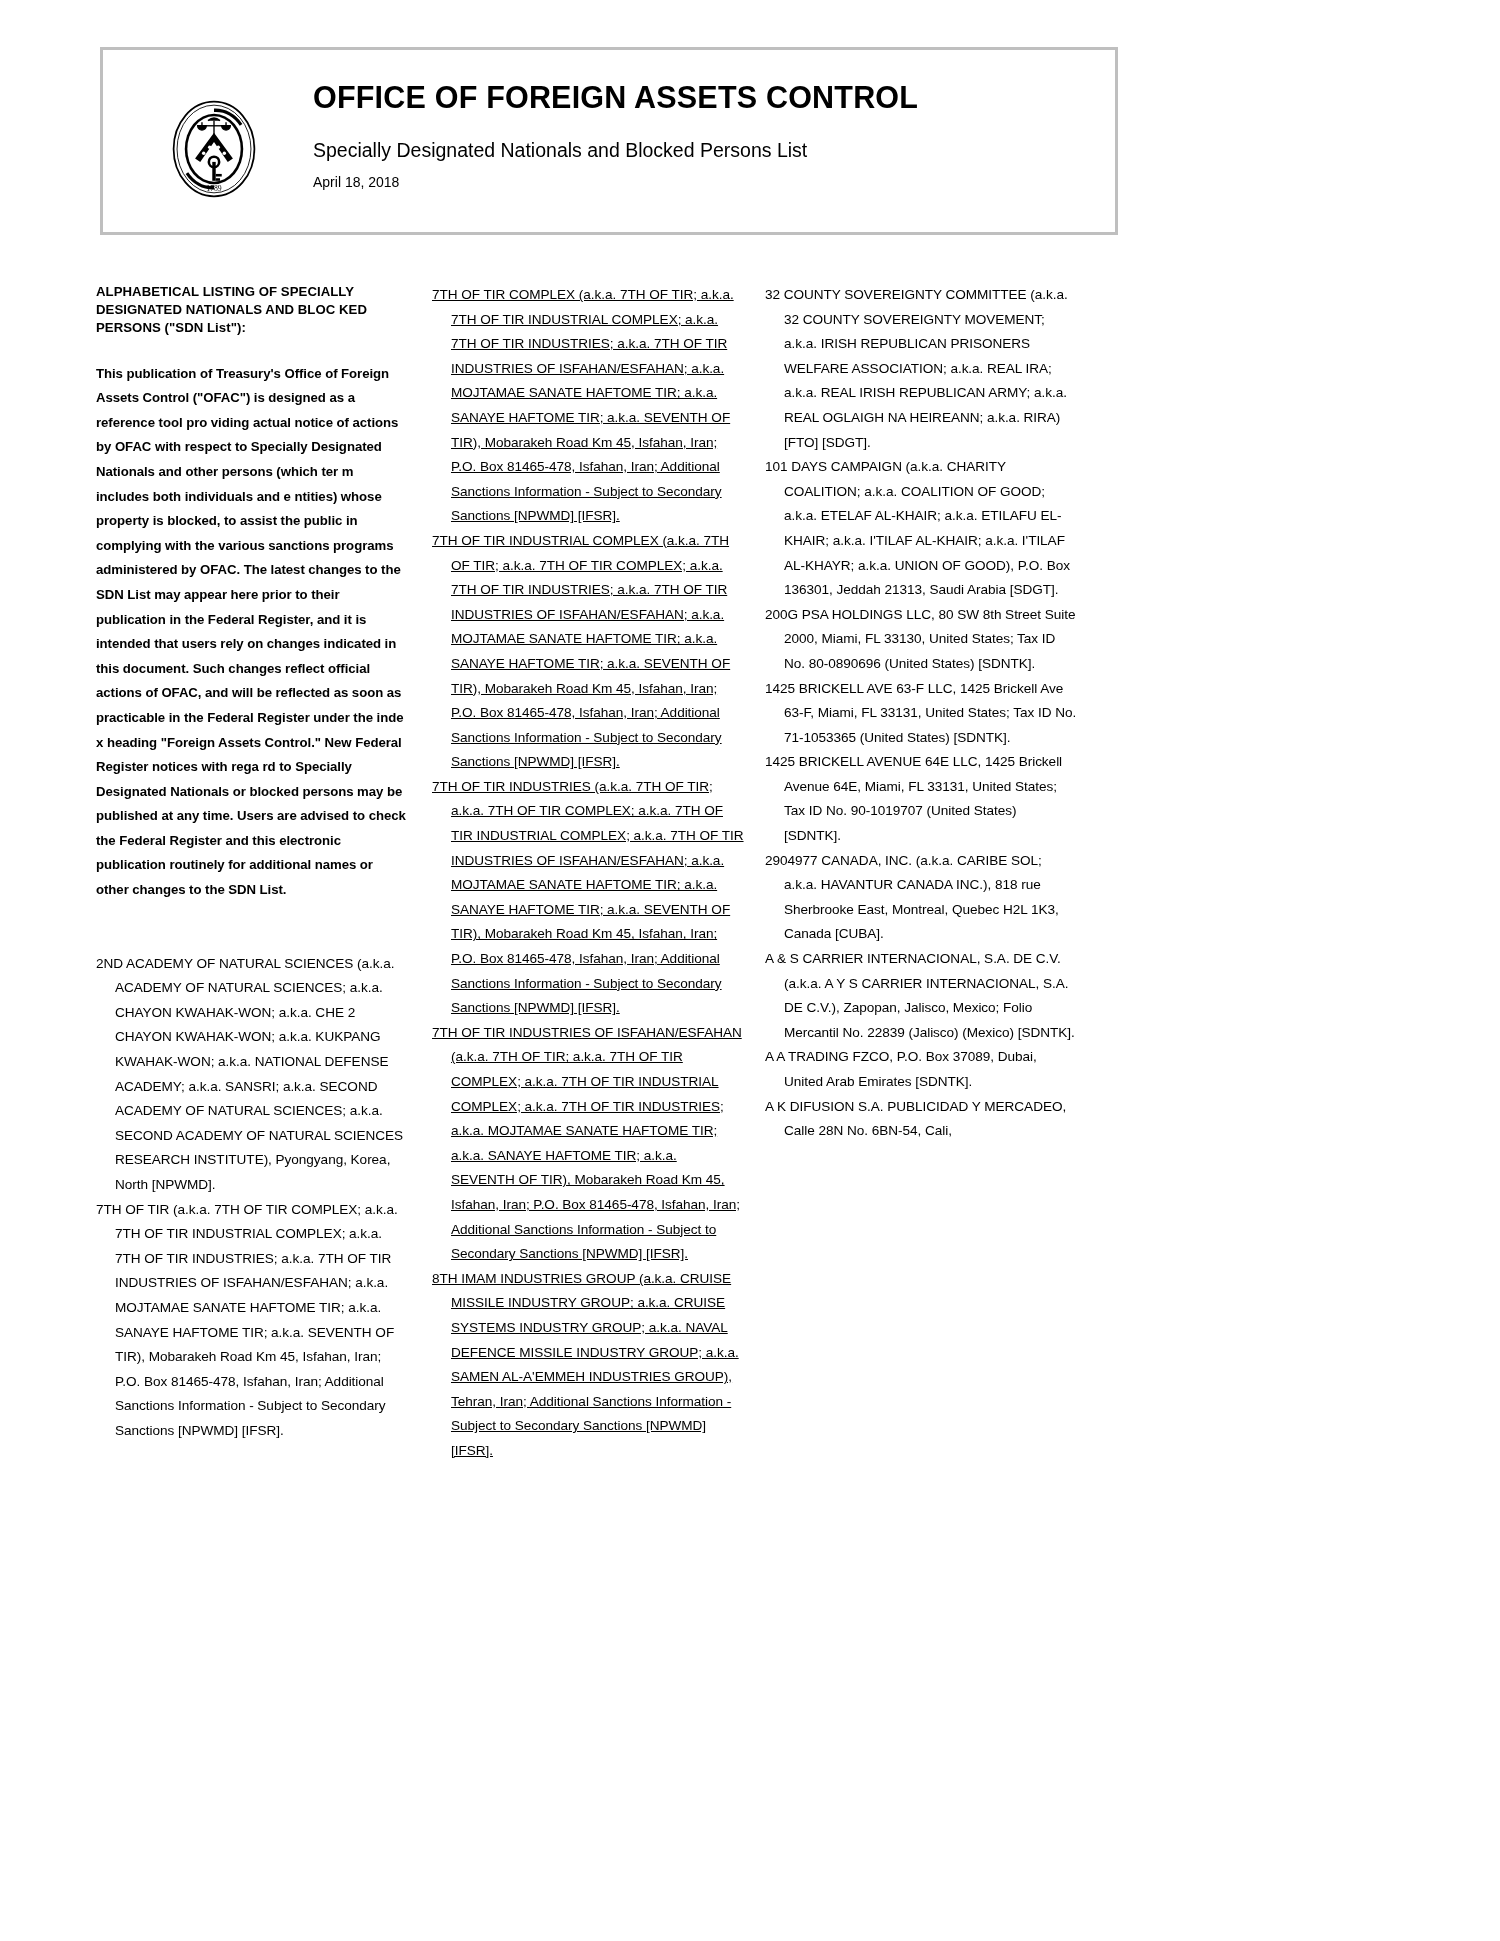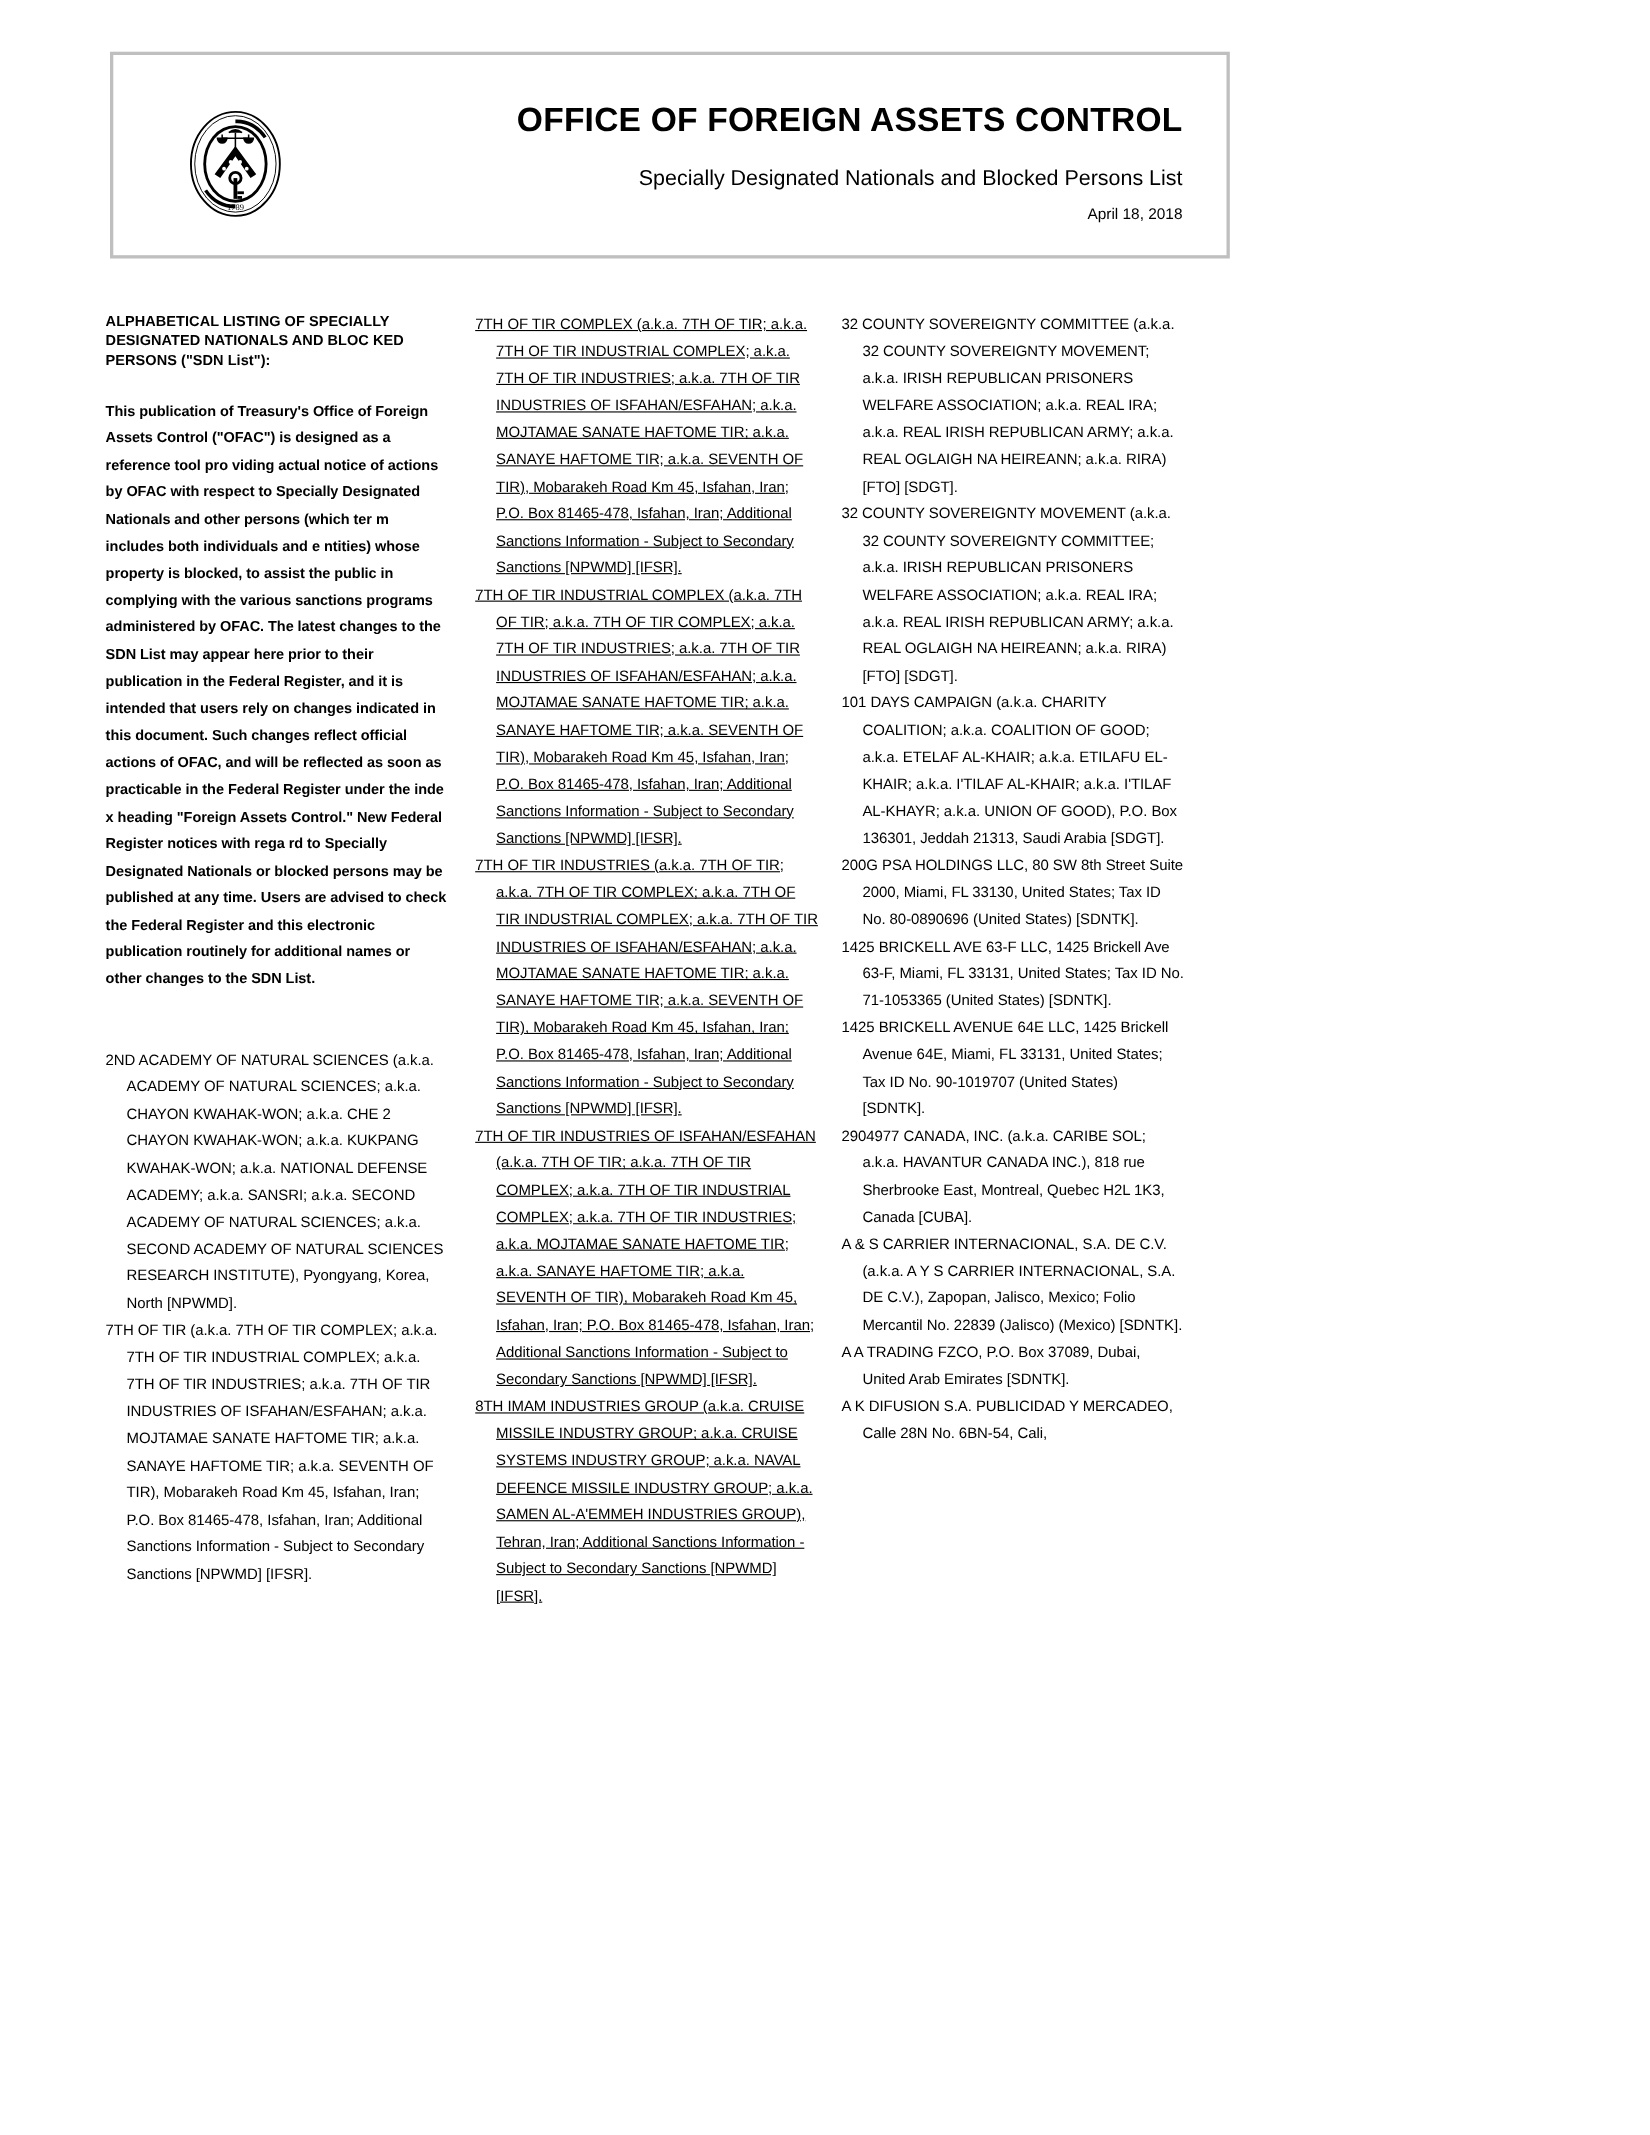--- a/index.html
+++ b/index.html
@@ -33,23 +33,23 @@
     left: 68px;
     top: 50px;
     width: 86px;
     height: 98px;
   }
   #seal svg { display: block; width: 100%; height: 100%; }
 
   #header-text {
     position: absolute;
     left: 210px;
-    top: 42px;
+    top: 30px;
     right: 40px;
-    text-align: right;
+    text-align: left;
   }
   #doc-title {
     font-size: 30.5px;
     font-weight: bold;
     letter-spacing: 0.2px;
     line-height: 1.15;
     white-space: nowrap;
   }
   #doc-subtitle {
     font-size: 19.5px;
@@ -168,21 +168,20 @@
   <div class="col" id="col-2">
     <div class="entry">7TH OF TIR COMPLEX (a.k.a. 7TH OF TIR; a.k.a. 7TH OF TIR INDUSTRIAL COMPLEX; a.k.a. 7TH OF TIR INDUSTRIES; a.k.a. 7TH OF TIR INDUSTRIES OF ISFAHAN/ESFAHAN; a.k.a. MOJTAMAE SANATE HAFTOME TIR; a.k.a. SANAYE HAFTOME TIR; a.k.a. SEVENTH OF TIR), Mobarakeh Road Km 45, Isfahan, Iran; P.O. Box 81465-478, Isfahan, Iran; Additional Sanctions Information - Subject to Secondary Sanctions [NPWMD] [IFSR].</div>
     <div class="entry">7TH OF TIR INDUSTRIAL COMPLEX (a.k.a. 7TH OF TIR; a.k.a. 7TH OF TIR COMPLEX; a.k.a. 7TH OF TIR INDUSTRIES; a.k.a. 7TH OF TIR INDUSTRIES OF ISFAHAN/ESFAHAN; a.k.a. MOJTAMAE SANATE HAFTOME TIR; a.k.a. SANAYE HAFTOME TIR; a.k.a. SEVENTH OF TIR), Mobarakeh Road Km 45, Isfahan, Iran; P.O. Box 81465-478, Isfahan, Iran; Additional Sanctions Information - Subject to Secondary Sanctions [NPWMD] [IFSR].</div>
     <div class="entry">7TH OF TIR INDUSTRIES (a.k.a. 7TH OF TIR; a.k.a. 7TH OF TIR COMPLEX; a.k.a. 7TH OF TIR INDUSTRIAL COMPLEX; a.k.a. 7TH OF TIR INDUSTRIES OF ISFAHAN/ESFAHAN; a.k.a. MOJTAMAE SANATE HAFTOME TIR; a.k.a. SANAYE HAFTOME TIR; a.k.a. SEVENTH OF TIR), Mobarakeh Road Km 45, Isfahan, Iran; P.O. Box 81465-478, Isfahan, Iran; Additional Sanctions Information - Subject to Secondary Sanctions [NPWMD] [IFSR].</div>
     <div class="entry">7TH OF TIR INDUSTRIES OF ISFAHAN/ESFAHAN (a.k.a. 7TH OF TIR; a.k.a. 7TH OF TIR COMPLEX; a.k.a. 7TH OF TIR INDUSTRIAL COMPLEX; a.k.a. 7TH OF TIR INDUSTRIES; a.k.a. MOJTAMAE SANATE HAFTOME TIR; a.k.a. SANAYE HAFTOME TIR; a.k.a. SEVENTH OF TIR), Mobarakeh Road Km 45, Isfahan, Iran; P.O. Box 81465-478, Isfahan, Iran; Additional Sanctions Information - Subject to Secondary Sanctions [NPWMD] [IFSR].</div>
     <div class="entry">8TH IMAM INDUSTRIES GROUP (a.k.a. CRUISE MISSILE INDUSTRY GROUP; a.k.a. CRUISE SYSTEMS INDUSTRY GROUP; a.k.a. NAVAL DEFENCE MISSILE INDUSTRY GROUP; a.k.a. SAMEN AL-A'EMMEH INDUSTRIES GROUP), Tehran, Iran; Additional Sanctions Information - Subject to Secondary Sanctions [NPWMD] [IFSR].</div>
   </div>
 
   <div class="col" id="col-3">
     <div class="entry">32 COUNTY SOVEREIGNTY COMMITTEE (a.k.a. 32 COUNTY SOVEREIGNTY MOVEMENT; a.k.a. IRISH REPUBLICAN PRISONERS WELFARE ASSOCIATION; a.k.a. REAL IRA; a.k.a. REAL IRISH REPUBLICAN ARMY; a.k.a. REAL OGLAIGH NA HEIREANN; a.k.a. RIRA) [FTO] [SDGT].</div>
-    <div class="entry">32 COUNTY SOVEREIGNTY MOVEMENT (a.k.a. 32 COUNTY SOVEREIGNTY COMMITTEE; a.k.a. IRISH REPUBLICAN PRISONERS WELFARE ASSOCIATION; a.k.a. REAL IRA; a.k.a. REAL IRISH REPUBLICAN ARMY; a.k.a. REAL OGLAIGH NA HEIREANN; a.k.a. RIRA) [FTO] [SDGT].</div>
     <div class="entry">101 DAYS CAMPAIGN (a.k.a. CHARITY COALITION; a.k.a. COALITION OF GOOD; a.k.a. ETELAF AL-KHAIR; a.k.a. ETILAFU EL-KHAIR; a.k.a. I'TILAF AL-KHAIR; a.k.a. I'TILAF AL-KHAYR; a.k.a. UNION OF GOOD), P.O. Box 136301, Jeddah 21313, Saudi Arabia [SDGT].</div>
     <div class="entry">200G PSA HOLDINGS LLC, 80 SW 8th Street Suite 2000, Miami, FL 33130, United States; Tax ID No. 80-0890696 (United States) [SDNTK].</div>
     <div class="entry">1425 BRICKELL AVE 63-F LLC, 1425 Brickell Ave 63-F, Miami, FL 33131, United States; Tax ID No. 71-1053365 (United States) [SDNTK].</div>
     <div class="entry">1425 BRICKELL AVENUE 64E LLC, 1425 Brickell Avenue 64E, Miami, FL 33131, United States; Tax ID No. 90-1019707 (United States) [SDNTK].</div>
     <div class="entry">2904977 CANADA, INC. (a.k.a. CARIBE SOL; a.k.a. HAVANTUR CANADA INC.), 818 rue Sherbrooke East, Montreal, Quebec H2L 1K3, Canada [CUBA].</div>
     <div class="entry">A &amp; S CARRIER INTERNACIONAL, S.A. DE C.V. (a.k.a. A Y S CARRIER INTERNACIONAL, S.A. DE C.V.), Zapopan, Jalisco, Mexico; Folio Mercantil No. 22839 (Jalisco) (Mexico) [SDNTK].</div>
     <div class="entry">A A TRADING FZCO, P.O. Box 37089, Dubai, United Arab Emirates [SDNTK].</div>
     <div class="entry">A K DIFUSION S.A. PUBLICIDAD Y MERCADEO, Calle 28N No. 6BN-54, Cali,</div>
   </div>
 

